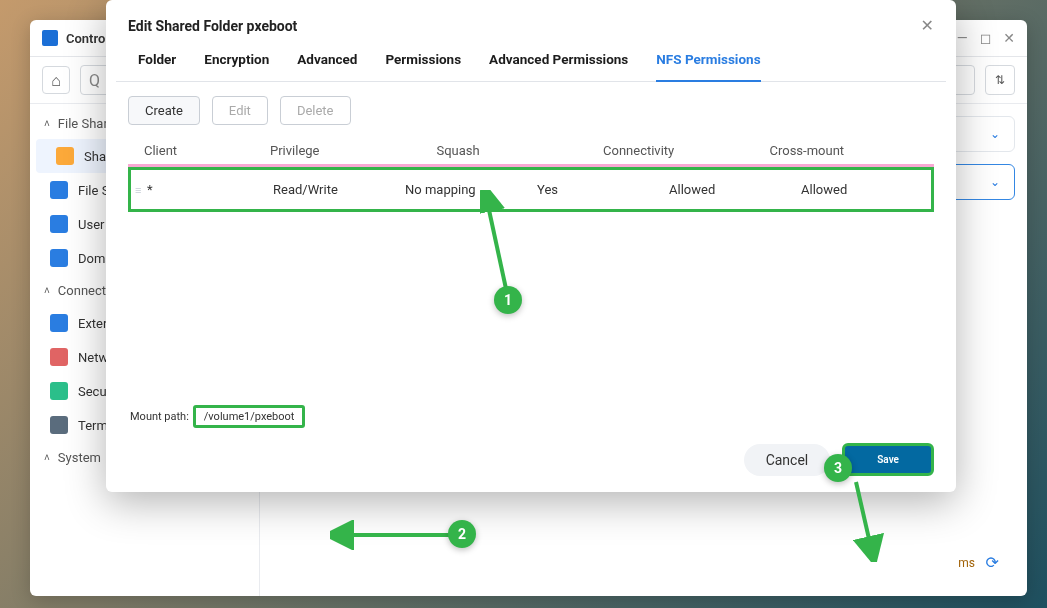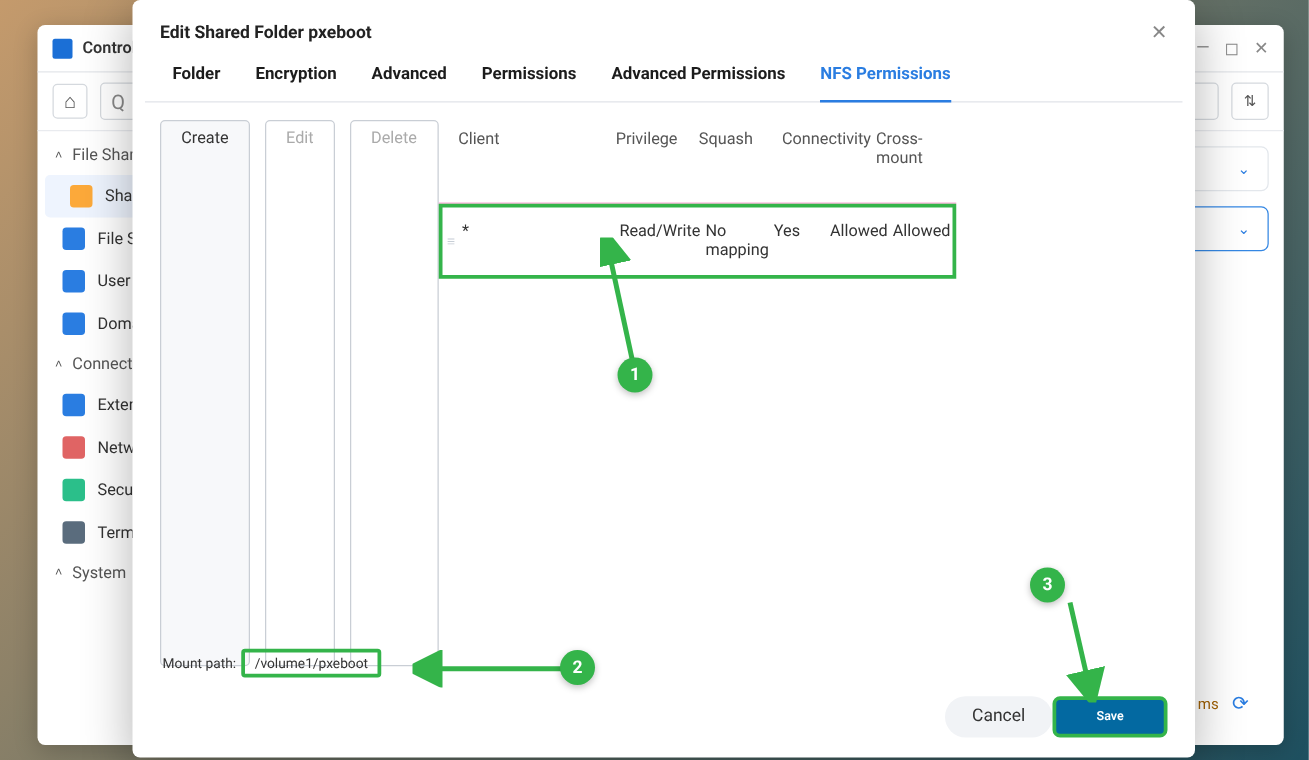--- a/index.html
+++ b/index.html
@@ -31,41 +31,41 @@
   .ic-net   { background:#e06464;}
   .ic-sec   { background:#2bbf8a;}
   .ic-term  { background:#5a6c7d;}
   .bg-main { flex:1; padding:12px;}
   .drop-row { display:flex; align-items:center; justify-content:space-between; padding:10px 14px; border:1px solid #e3e7ec; border-radius:6px; margin-bottom:12px; font-size:13px; color:#333;}
   .drop-row .chev { color:#2a7de1; font-size:12px;}
   .bg-refresh { position:absolute; right:28px; bottom:24px; color:#2a7de1; font-size:16px;}
   .bg-rms { position:absolute; right:52px; bottom:26px; font-size:12px; color:#a16207;margin-left:24px;}
 
   
-  .modal { position:absolute; top:0; left:106px; width:850px; height:606px; background:#fff; border-radius:6px; box-shadow:0 10px 40px rgba(0,0,0,0.3); display:flex; flex-direction:column; z-index:10;}
+  .modal { position:absolute; top:0; left:106px; width:850px; height:492px; background:#fff; border-radius:6px; box-shadow:0 10px 40px rgba(0,0,0,0.3); display:flex; flex-direction:column; z-index:10;}
   .m-header { padding:16px 22px 10px; display:flex; align-items:center; }
   .m-title { font-weight:700; font-size:14px; color:#222;}
   .m-close { margin-left:auto; font-size:16px; color:#888; cursor:pointer;}
   .tabs { padding:0 22px; display:flex; gap:28px; border-bottom:1px solid #e1e4e9; margin:0 10px;}
   .tab { padding:6px 0 14px; font-size:13.5px; font-weight:700; color:#1c1c1c; position:relative; cursor:pointer;}
   .tab.active { color:#2a7de1;}
   .tab.active::after{ content:""; position:absolute; left:0; right:0; bottom:-1px; height:2px; background:#2a7de1;}
-  .m-body { flex:1; padding:14px 22px 0; display:flex; flex-direction:row;}
+  .m-body { flex:1; padding:14px 22px 0; display:flex; flex-direction:column;}
   .btn-row{ display:flex; gap:12px; margin-bottom:10px;}
   .btn { padding:6px 16px; border:1px solid #c9ced5; border-radius:4px; background:#f7f8fa; font-size:13px; color:#333; cursor:pointer;}
   .btn.disabled{ color:#aaa; background:#fff; cursor:default;}
   .table-wrap { margin-top:4px;}
-  .thead { display:flex; border-bottom:1px solid #f9a8d4; padding-bottom:24px; font-size:13px; color:#555;}
+  .thead { display:flex; border-bottom:3px solid #f9a8d4; padding-bottom:2px; font-size:13px; color:#555;}
   .th, .td { flex:1; text-align:left; padding:4px 2px;}
   .th.client, .td.client { flex:0 0 140px; text-align:left; padding-left:16px;}
   .trow { display:flex; font-size:13px; color:#333; padding:8px 0; position:relative; border:3px solid #34b44a;}
   .trow .handle { position:absolute; left:4px; top:50%; transform:translateY(-50%); color:#c7ced6; font-size:11px; letter-spacing:1px;}
   .mount { position:absolute; bottom:64px; left:24px; font-size:11px; color:#333; display:flex; align-items:center;}
   .mount-val { margin-left:4px; padding:2px 8px; border:3px solid #34b44a; border-radius:3px; color:#333;}
-  .m-footer{ padding:14px 22px 16px; display:flex; justify-content:flex-end; gap:0;}
+  .m-footer{ padding:14px 22px 16px; display:flex; justify-content:flex-end; gap:12px;align-items:center;}
   .btn-cancel{ padding:8px 22px; border-radius:18px; background:#f1f3f6; color:#333; font-size:14px; cursor:pointer;}
   .btn-save  { padding:8px 32px; border-radius:6px; background:#0369a1; color:#fff; font-weight:600; font-size:10px; border:3px solid #34b44a; cursor:pointer;}
 
   
   .dot { position:absolute; width:28px; height:28px; border-radius:50%; background:#34b44a; color:#fff; font-weight:700; display:flex; align-items:center; justify-content:center; box-shadow:0 2px 6px rgba(0,0,0,0.25); font-size:14px; z-index:20;}
   svg.annot { position:absolute; pointer-events:none; z-index:19;}
 </style>
 </head>
 <body>
 

